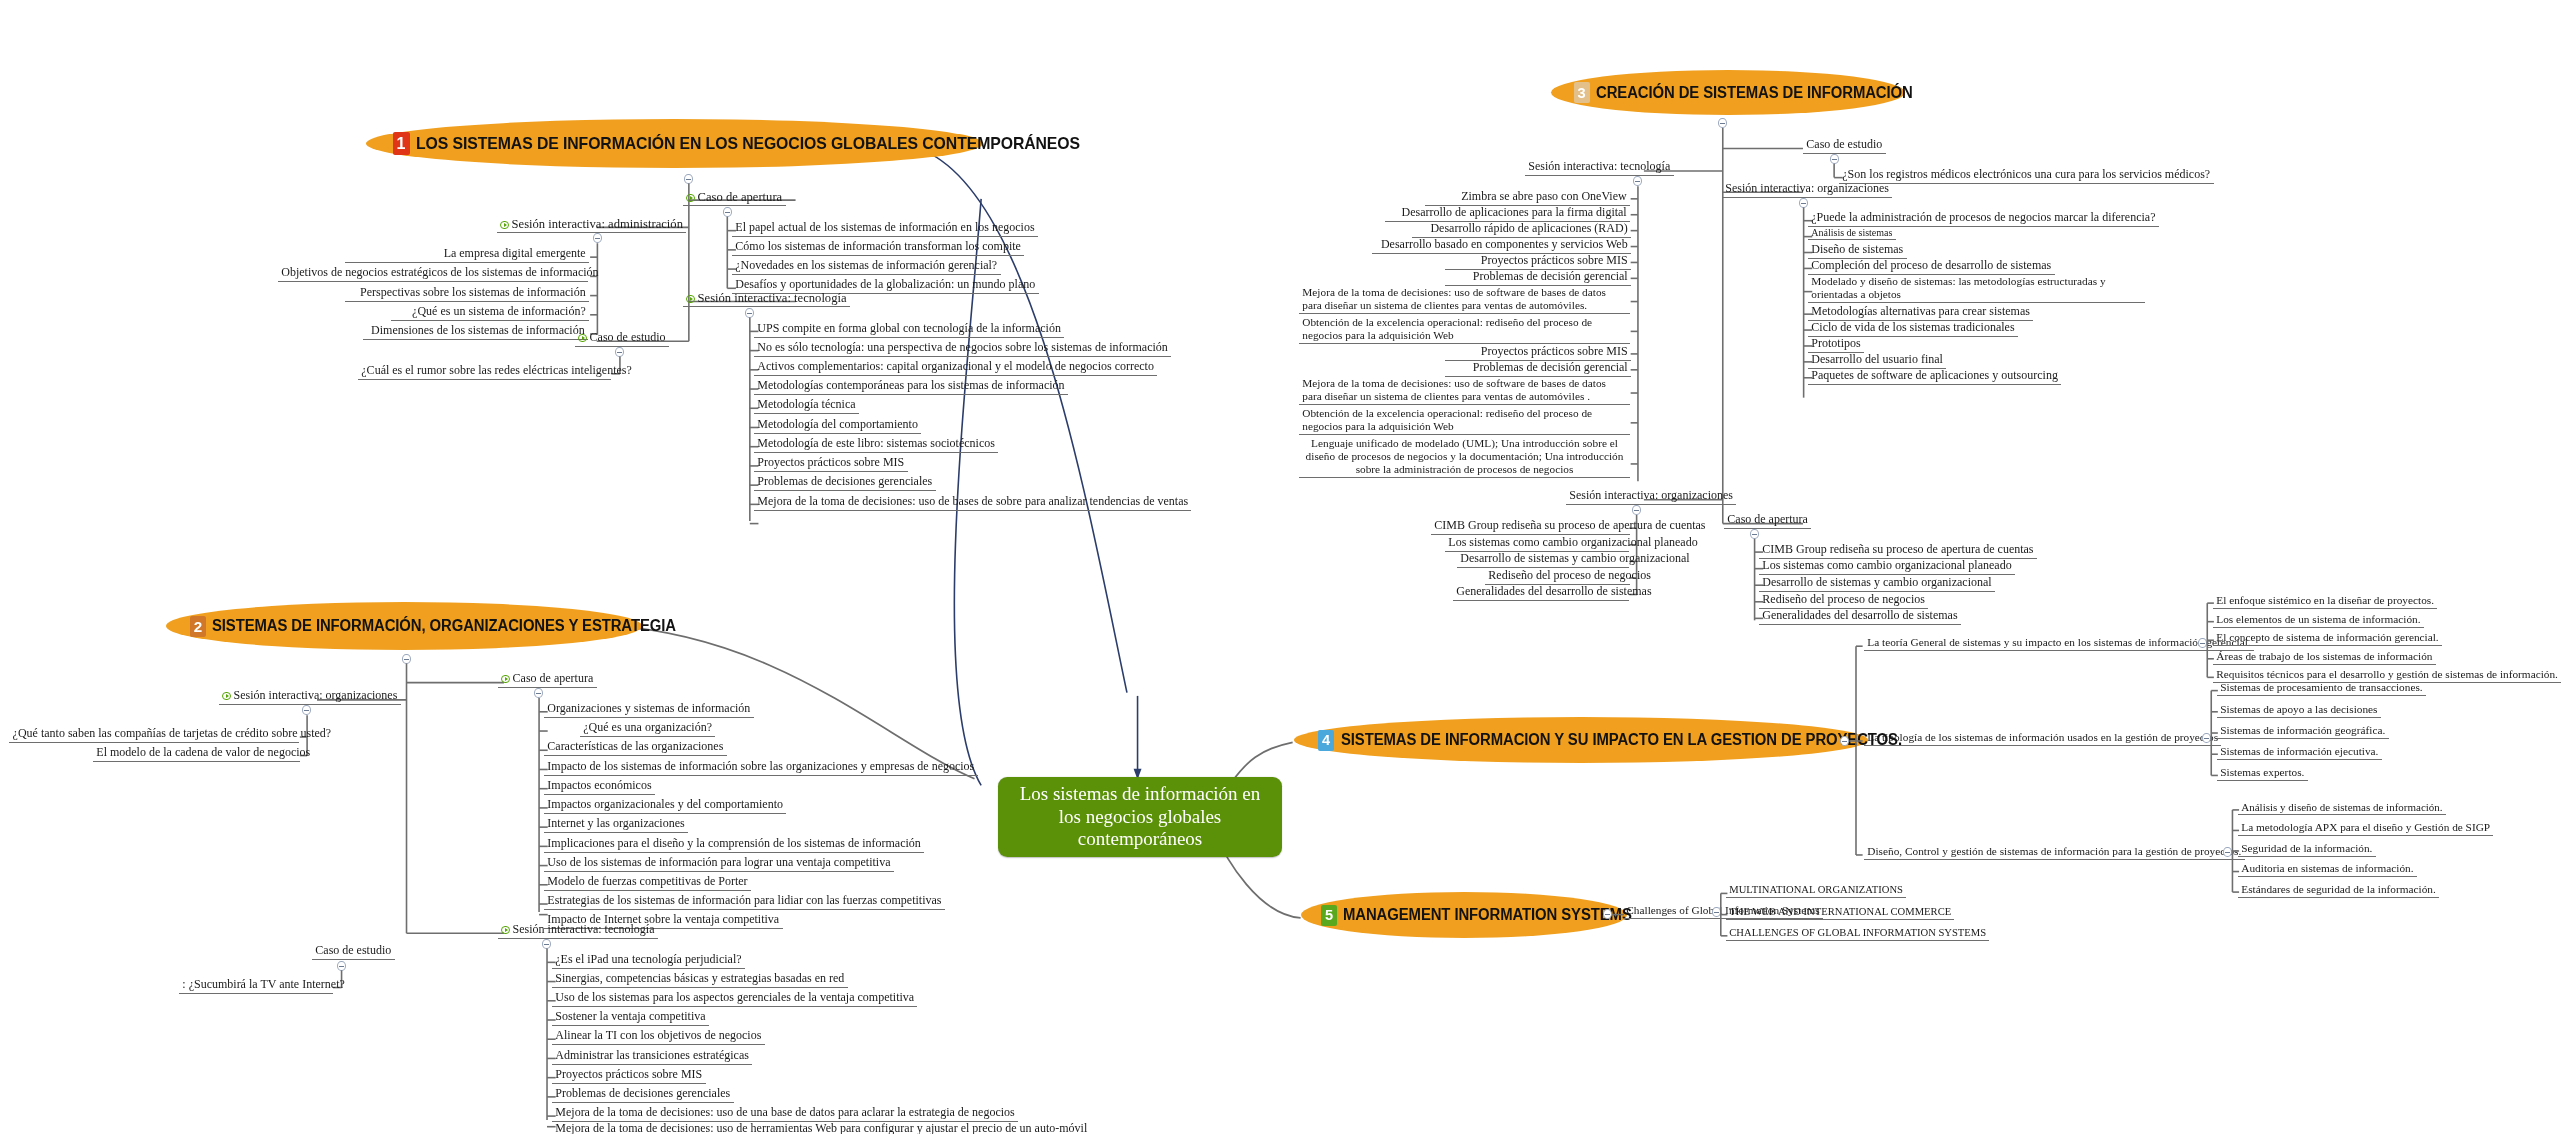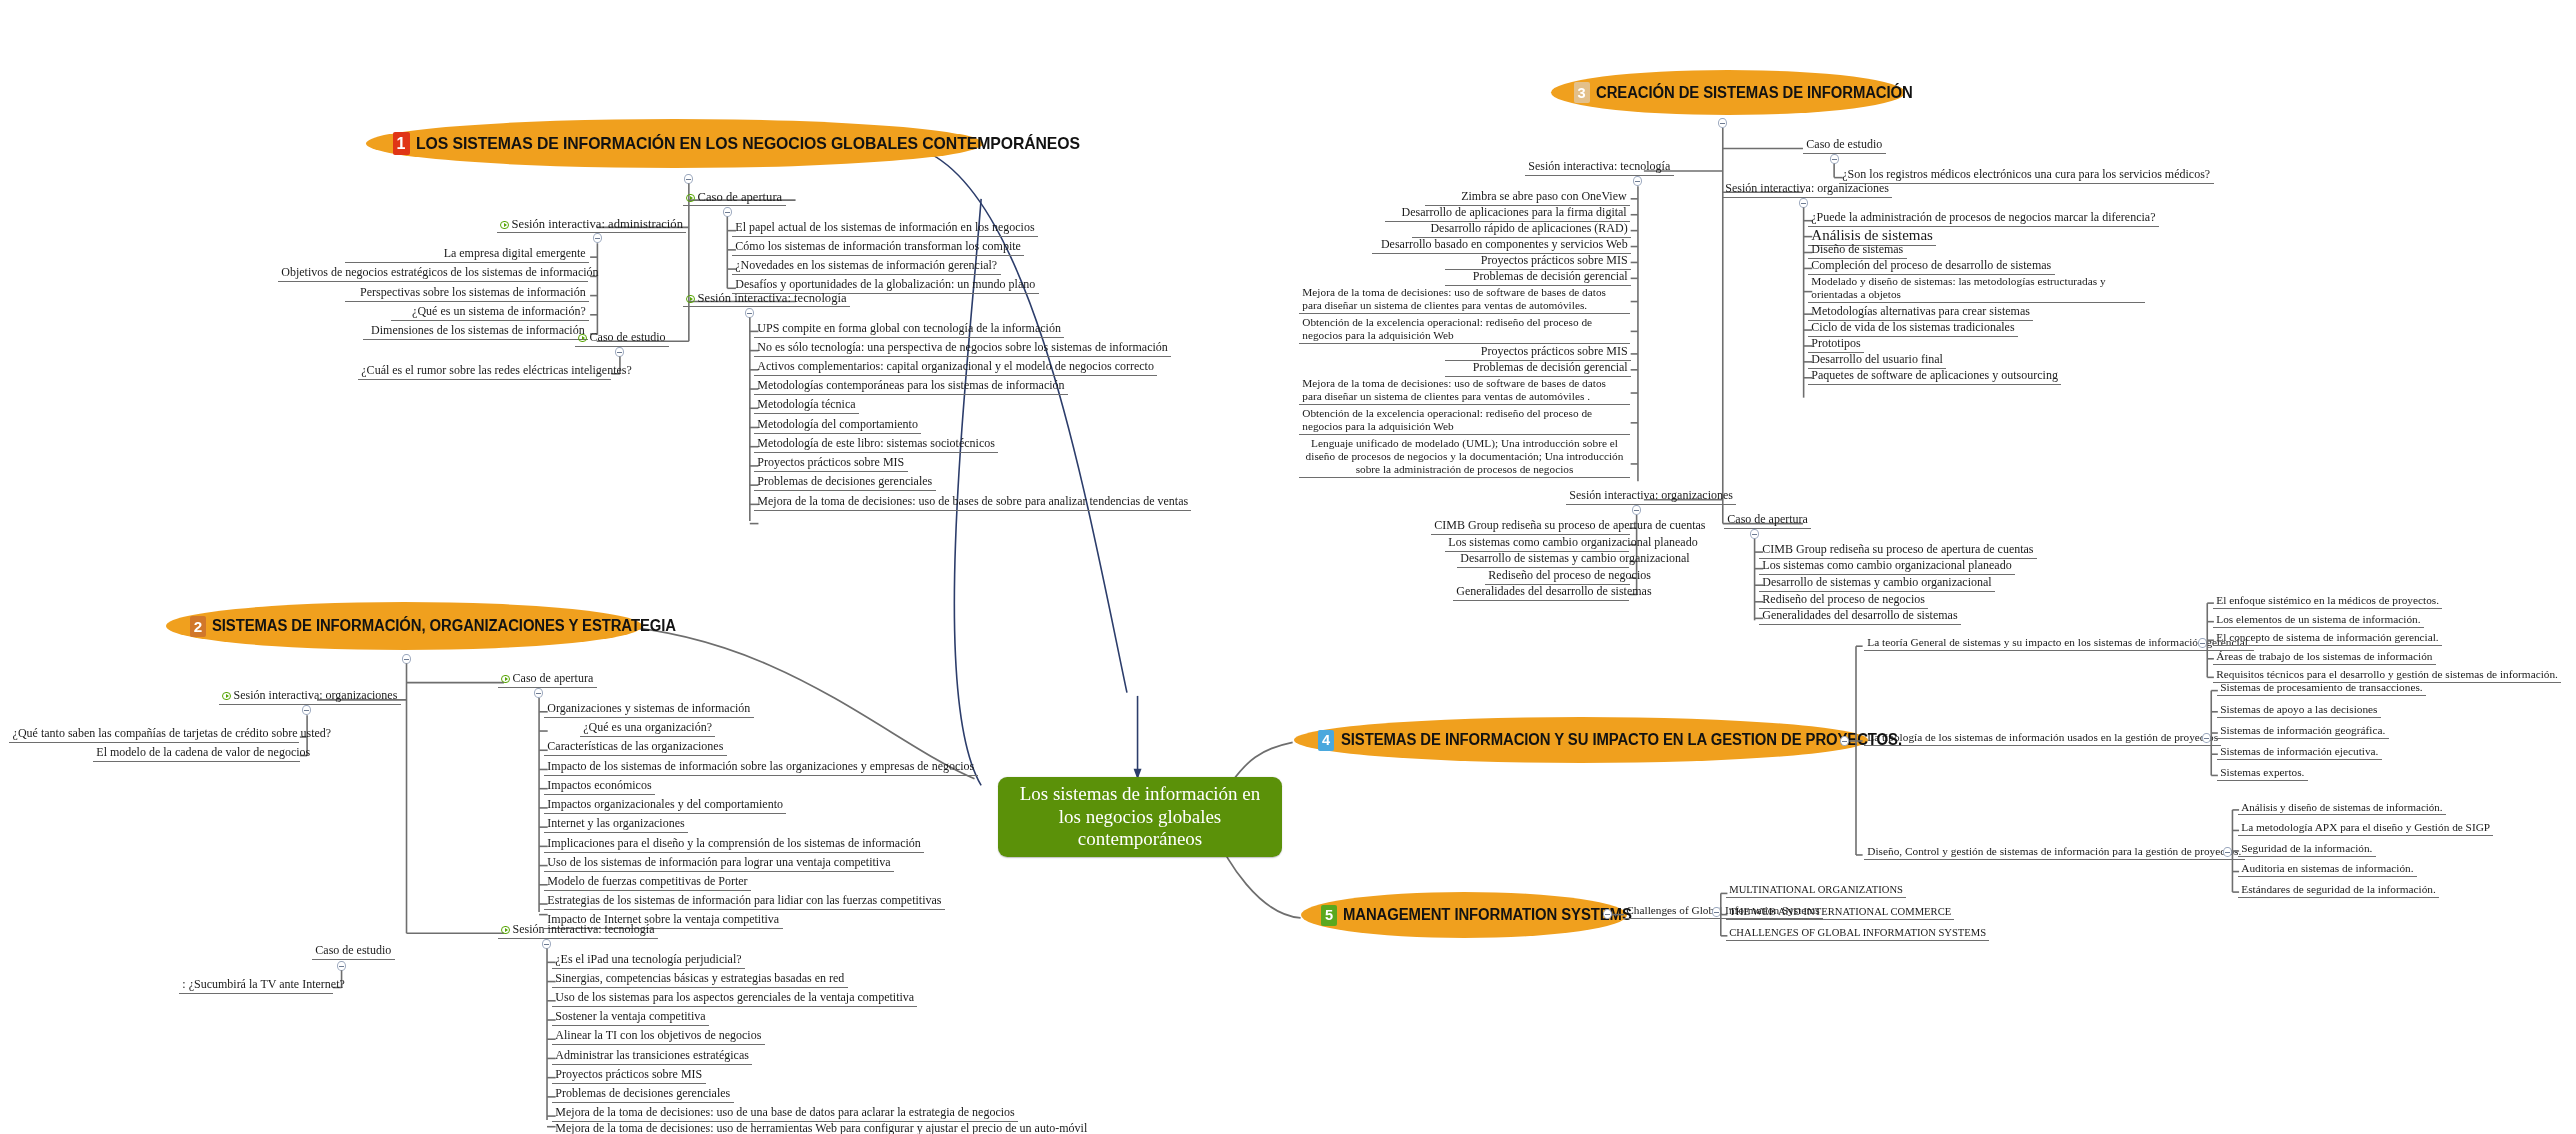--- a/index.html
+++ b/index.html
@@ -371,21 +371,21 @@
       <path d="M2721 405 L2734 405"></path>
         <path d="M2721 440 L2734 440"></path>
         <path d="M2721 474 L2734 474"></path>
       <path d="M2721 498 L2734 498"></path>
         <path d="M2721 522 L2734 522"></path>
         <path d="M2721 546 L2734 546"></path>
       <path d="M2721 570 L2734 570"></path>
     </g>
   </svg>
   <div class="node" style="left:1808px;top:211px;font-size:12px;">¿Puede la administración de procesos de negocios marcar la diferencia?</div>
-  <div class="node" style="left:1808px;top:227px;font-size:15px;">Análisis de sistemas</div>
+  <div class="node" style="left:1808px;top:227px;font-size:10px;">Análisis de sistemas</div>
   <div class="node" style="left:1808px;top:243px;font-size:12px;">Diseño de sistemas</div>
   <div class="node" style="left:1808px;top:259px;font-size:12px;">Compleción del proceso de desarrollo de sistemas</div>
   <div class="node wrap" style="left:1808px;top:275px;width:337px;font-size:11.3px;">Modelado y diseño de sistemas: las metodologías estructuradas y orientadas a objetos</div>
   <div class="node" style="left:1808px;top:305px;font-size:12px;">Metodologías alternativas para crear sistemas</div>
   <div class="node" style="left:1808px;top:321px;font-size:12px;">Ciclo de vida de los sistemas tradicionales</div>
   <div class="node" style="left:1808px;top:337px;font-size:12px;">Prototipos</div>
   <div class="node" style="left:1808px;top:353px;font-size:12px;">Desarrollo del usuario final</div>
   <div class="node" style="left:1808px;top:369px;font-size:12px;">Paquetes de software de aplicaciones y outsourcing</div>
 
   <div class="node" style="left:1566px;top:489px;font-size:12px;">Sesión interactiva: organizaciones</div>
@@ -444,21 +444,21 @@
   <svg class="wires" viewBox="0 0 3886 1711" width="2576" height="1134">
     <g fill="none" stroke="#6e6e6e" stroke-width="2.4">
       <path d="M3330 910 L3330 1022"></path>
       <path d="M3330 910 L3340 910"></path>
         <path d="M3330 938 L3340 938"></path>
         <path d="M3330 966 L3340 966"></path>
       <path d="M3330 994 L3340 994"></path>
         <path d="M3330 1022 L3340 1022"></path>
     </g>
   </svg>
-  <div class="node" style="left:2213px;top:594px;font-size:11.3px;">El enfoque sistémico en la médicos de proyectos.</div>
+  <div class="node" style="left:2213px;top:594px;font-size:11.3px;">El enfoque sistémico en la diseñar de proyectos.</div>
   <div class="node" style="left:2213px;top:613px;font-size:11.3px;">Los elementos de un sistema de información.</div>
   <div class="node" style="left:2213px;top:631px;font-size:11.3px;">El concepto de sistema de información gerencial.</div>
   <div class="node" style="left:2213px;top:650px;font-size:11.3px;">Áreas de trabajo de los sistemas de información</div>
   <div class="node" style="left:2213px;top:668px;font-size:11.3px;">Requisitos técnicos para el desarrollo y gestión de sistemas de información.</div>
 
   <div class="node" style="left:1864px;top:731px;font-size:11.3px;">La tipología de los sistemas de información usados en la gestión de proyectos</div>
   <div class="minus" style="left:2202px;top:733px;"></div>
   <svg class="wires" viewBox="0 0 3886 1711" width="2576" height="1134">
     <g fill="none" stroke="#6e6e6e" stroke-width="2.4">
       <path d="M3336 1042 L3336 1170"></path>

